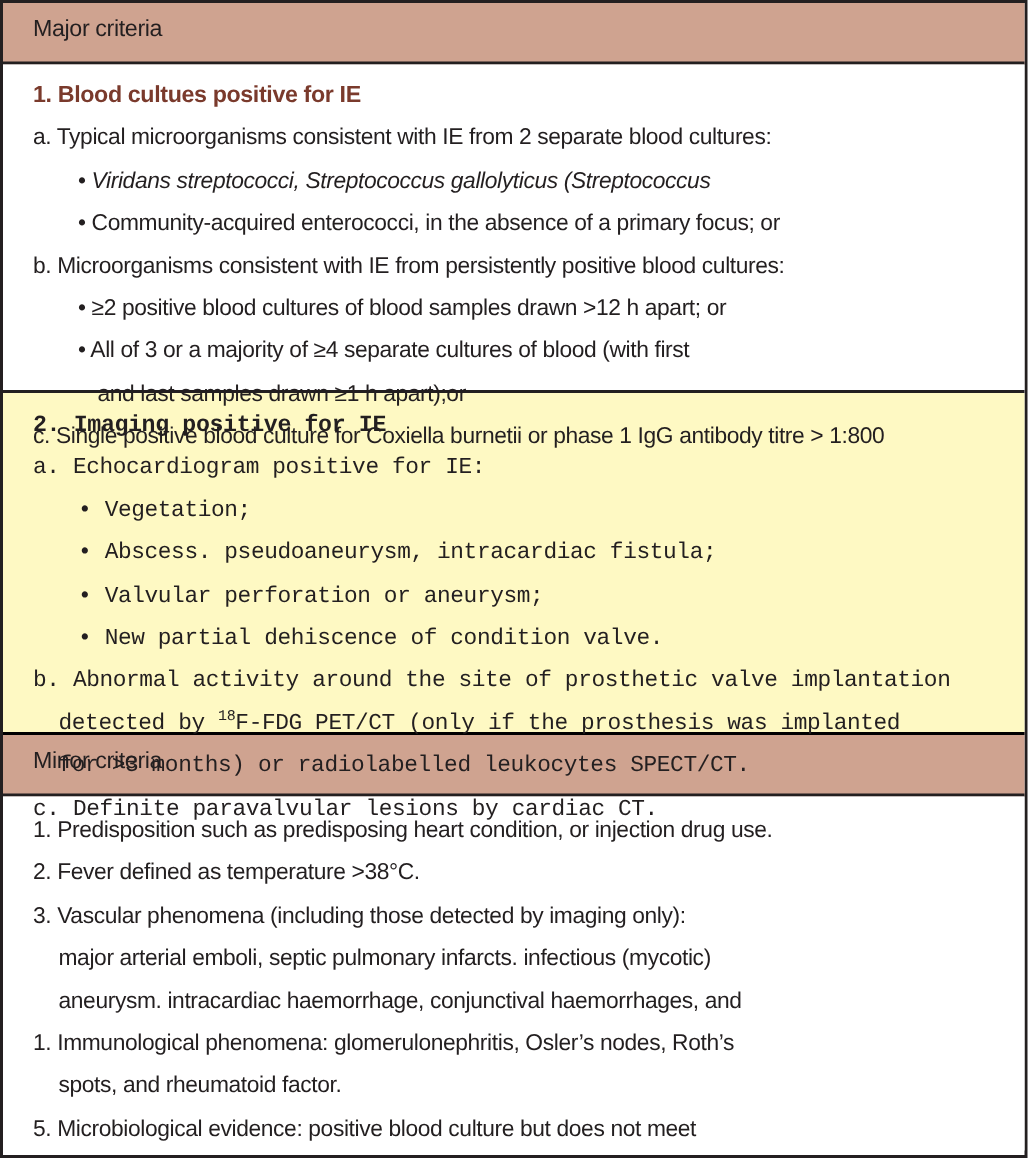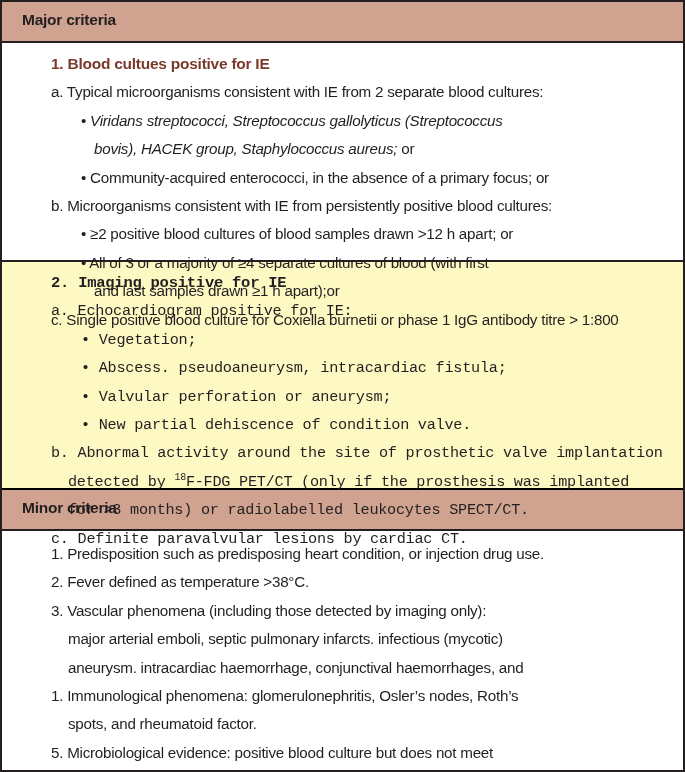--- a/index.html
+++ b/index.html
@@ -12,28 +12,28 @@
     font-size: 15.2px;
     color: #231f20;
     letter-spacing: -0.25px;
   }
   .hdr {
     background: #cfa390;
     height: 41px;
     box-sizing: border-box;
     border-bottom: 2px solid #231f20;
     padding: 9px 0 0 20px;
-    font-weight: bold;
+    font-weight: normal;
     font-size: 15.5px;
   }
   .sec { box-sizing: border-box; padding: 7px 0 0 20px; }
   .sec.white { background: #ffffff; }
   .sec.pink { background: #fef9c3; font-family: Liberation Mono, monospace; }
   .sec.border-bottom { border-bottom: 2px solid #231f20; }
-  .line { height: 28.4px; line-height: 28.4px; white-space: nowrap; margin-left: 29px; }
+  .line { height: 28.4px; line-height: 28.4px; white-space: nowrap; }
   .title-red { color: #7a3a2c; font-weight: bold; font-size: 15.5px; }
   .title-dark { color: #231f20; font-weight: bold; font-size: 15.5px; }
   .i1 { padding-left: 17px; }
   .i2 { padding-left: 30px; }
   .i3 { padding-left: 17px; }
   .it { font-style: italic; }
   sup { font-size: 10px; line-height: 0; vertical-align: 6px; }
 </style>
 </head>
 <body>
@@ -41,21 +41,20 @@
 <div class="table">
 
   <div class="hdr">
     <span>Major criteria</span>
   </div>
 
   <div class="sec white border-bottom" style="height:219px;">
     <div class="line title-red">1. Blood cultues positive for IE</div>
     <div class="line">a. Typical microorganisms consistent with IE from 2 separate blood cultures:</div>
     <div class="line i2"><span>•</span> <span class="it">Viridans streptococci, Streptococcus gallolyticus (Streptococcus</span></div>
-    <div class="line i2" style="padding-left:43px;"><span class="it">bovis), HACEK group, Staphylococcus aureus;</span><span> or</span></div>
     <div class="line i2"><span>•</span> <span>Community-acquired enterococci, in the absence of a primary focus; or</span></div>
     <div class="line">b. Microorganisms consistent with IE from persistently positive blood cultures:</div>
     <div class="line i2"><span>•</span> <span>≥2 positive blood cultures of blood samples drawn &gt;12 h apart; or</span></div>
     <div class="line i2"><span>•</span> <span>All of 3 or a majority of ≥4 separate cultures of blood (with first</span></div>
     <div class="line" style="padding-left:43px;">and last samples drawn ≥1 h apart);or</div>
     <div class="line">c. Single positive blood culture for Coxiella burnetii or phase 1 IgG antibody titre &gt; 1:800</div>
   </div>
 
   <div class="sec pink" style="height:226px;">
     <div class="line title-dark">2. Imaging positive for IE</div>

